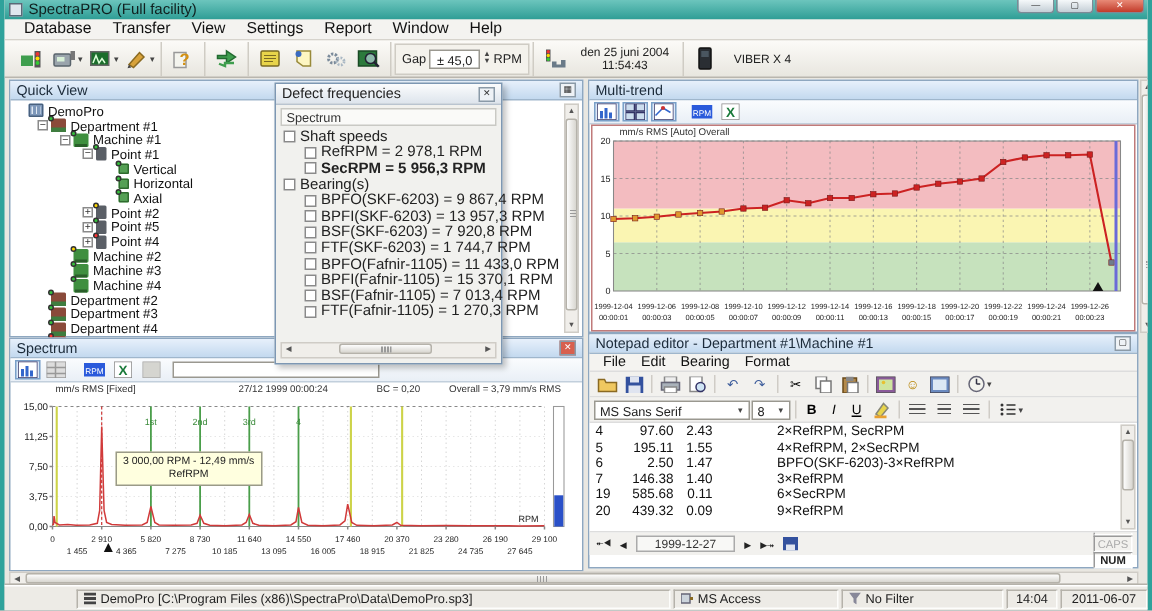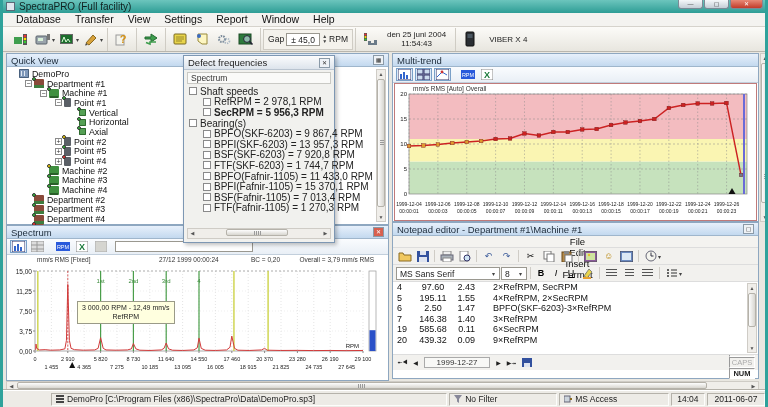--- a/index.html
+++ b/index.html
@@ -73,34 +73,34 @@
   .dsection { height:12px; margin:2px 3px 1px 3px; border:1px solid #c9c9c4; background:#fafaf8; font-size:8.5px; color:#333; padding-left:3px; line-height:11px;}
   .drow { display:flex; align-items:center; height:10.6px; font-size:10px; color:#222; white-space:nowrap; }
   .cbx { width:8px; height:8px; border:1px solid #8a8a8a; background:#fff; margin-right:3px; flex:none;}
   .dscroll { margin:auto 3px 3px 3px; height:11px; background:#f0eeea; border:1px solid #cfccc6; position:relative;}
   
   .chartwrap { position:relative; }
   .chead { position:absolute; font-size:6.5px; color:#333; z-index:5; white-space:nowrap;}
   .tooltip { position:absolute; left:70px; top:46px; background:#ffffdf; border:1px solid #9a9a88;
              font-size:7px; color:#222; text-align:center; padding:1px 4px; line-height:1.35; z-index:6;}
   
-  .npmenu { height:12px; display:flex; align-items:center; background:#f4f3f0; border-bottom:1px solid #ddd; padding-left:4px;flex-direction:column;}
+  .npmenu { height:12px; display:flex; align-items:center; background:#f4f3f0; border-bottom:1px solid #ddd; padding-left:4px;}
   .npmenu span { font-size:9.5px; color:#111; padding:0 5px; }
   .nptb { height:17px; display:flex; align-items:center; background:#f2f1ee; border-bottom:1px solid #ddd; padding:0 3px; gap:1px;}
   .nbtn { width:17px; height:14px; display:flex; align-items:center; justify-content:center; font-size:9px; }
   .nsep { width:1px; height:12px; background:#cfccc6; margin:0 2px; }
   .fontbox { width:104px; height:13px; border:1px solid #9a9890; background:#fff; font-size:8.5px; padding:0 3px; line-height:12px; color:#222; display:flex;}
   .fontbox .sp { flex:1; }
   .sizebox { width:26px; }
   .fmt { font-size:9px; width:14px; text-align:center; }
   .alico { width:11px; height:9px; background:repeating-linear-gradient(#555 0 1px,transparent 1px 3px); }
   .npbody { position:relative; background:#fff; height:73px; border-bottom:1px solid #ddd; overflow:hidden;}
   .nprow { display:flex; font-size:9px; color:#111; height:10.5px; align-items:center;}
-  .nprow .c1 { width:24px; padding-left:4px; } .nprow .c2 { width:32px; text-align:center; }
-  .nprow .c3 { width:26px; text-align:right; } .nprow .c4 { padding-left:18px; }
+  .nprow .c1 { width:24px; padding-left:4px; } .nprow .c2 { width:32px; text-align:right; }
+  .nprow .c3 { width:26px; text-align:right; } .nprow .c4 { padding-left:18px;margin-left:25px; }
   .npnav { height:15px; display:flex; align-items:center; background:#f2f1ee; padding:0 3px; font-size:7px; color:#333;}
   .navbtn { width:13px; text-align:center; font-size:6px; color:#222; }
   .recbox { width:66px; height:11px; border:1px solid #aaa; background:#f8f8f6; text-align:center; font-size:8px; line-height:10px; margin:0 2px;}
   .flag { width:26px; height:11px; border:1px solid; border-color:#999 #fff #fff #999; font-size:7.5px; text-align:center; line-height:10px; color:#aaa; margin-left:1px;}
   .flag.on { color:#222; font-weight:bold; }
   
   .statusbar { position:absolute; left:0; right:0; bottom:0; height:17px; background:#edebe6; border-top:1px solid #fff;
                box-shadow:0 -1px 0 #b5b2aa; display:flex; align-items:center; font-size:8.5px; color:#222;}
   .ssec { height:13px; border:1px solid; border-color:#b5b2aa #fdfdfb #fdfdfb #b5b2aa; margin-left:2px;
           display:flex; align-items:center; padding:0 4px; white-space:nowrap; overflow:hidden;}
@@ -654,21 +654,21 @@
 
   <div class="panel" style="left:389px; top:222px; width:367px; height:157px;">
     <div class="ptitle">
       <span>Notepad editor - Department #1\Machine #1</span>
       <span class="sp"></span>
       <span class="pbtn">▢</span>
     </div>
     <div class="npmenu" id="np-menu">
         <span>File</span>
         <span>Edit</span>
-        <span>Insert</span>
+        <span>Bearing</span>
         <span>Format</span>
       </div>
     <div class="nptb">
       <span class="nbtn">
           <svg width="14" height="11">
             <path d="M1 10 L1 2 L5 2 L6 4 L13 4 L13 10 Z" fill="#f0c860" stroke="#8a6a22"></path>
           </svg>
         </span>
       <span class="nbtn">
           <svg width="12" height="11">
@@ -917,33 +917,33 @@
 
   <div class="statusbar">
     <div class="ssec" style="width:428px;margin-left:48px;">
       <span class="sico"><svg width="8" height="8">
             <rect x="0" y="0" width="8" height="2" fill="#444"></rect>
             <rect x="0" y="3" width="8" height="2" fill="#444"></rect>
             <rect x="0" y="6" width="8" height="2" fill="#444"></rect>
           </svg></span>
       <span>DemoPro [C:\Program Files (x86)\SpectraPro\Data\DemoPro.sp3]</span>
     </div>
-    <div class="ssec" style="width:116px;">
-      <span class="sico"><svg width="8" height="8">
-            <path d="M0 0 H8 L5 4 V8 L3 6.5 V4 Z" fill="#889"></path>
-          </svg></span>
-      <span>No Filter</span>
-    </div>
     <div class="ssec" style="width:118px;">
       <span class="sico"><svg width="8" height="8">
             <rect x="0" y="1" width="6" height="6" fill="#ccd4dc" stroke="#667"></rect>
             <path d="M6 4 H8" stroke="#886a22" stroke-width="2"></path>
           </svg></span>
       <span>MS Access</span>
     </div>
+    <div class="ssec" style="width:116px;">
+      <span class="sico"><svg width="8" height="8">
+            <path d="M0 0 H8 L5 4 V8 L3 6.5 V4 Z" fill="#889"></path>
+          </svg></span>
+      <span>No Filter</span>
+    </div>
     <div class="ssec" style="width:36px; justify-content:center;">
       <span>14:04</span>
     </div>
     <div class="ssec" style="width:62px; justify-content:center;">
       <span>2011-06-07</span>
     </div>
   </div>
 </div>
 
 </body></html>

